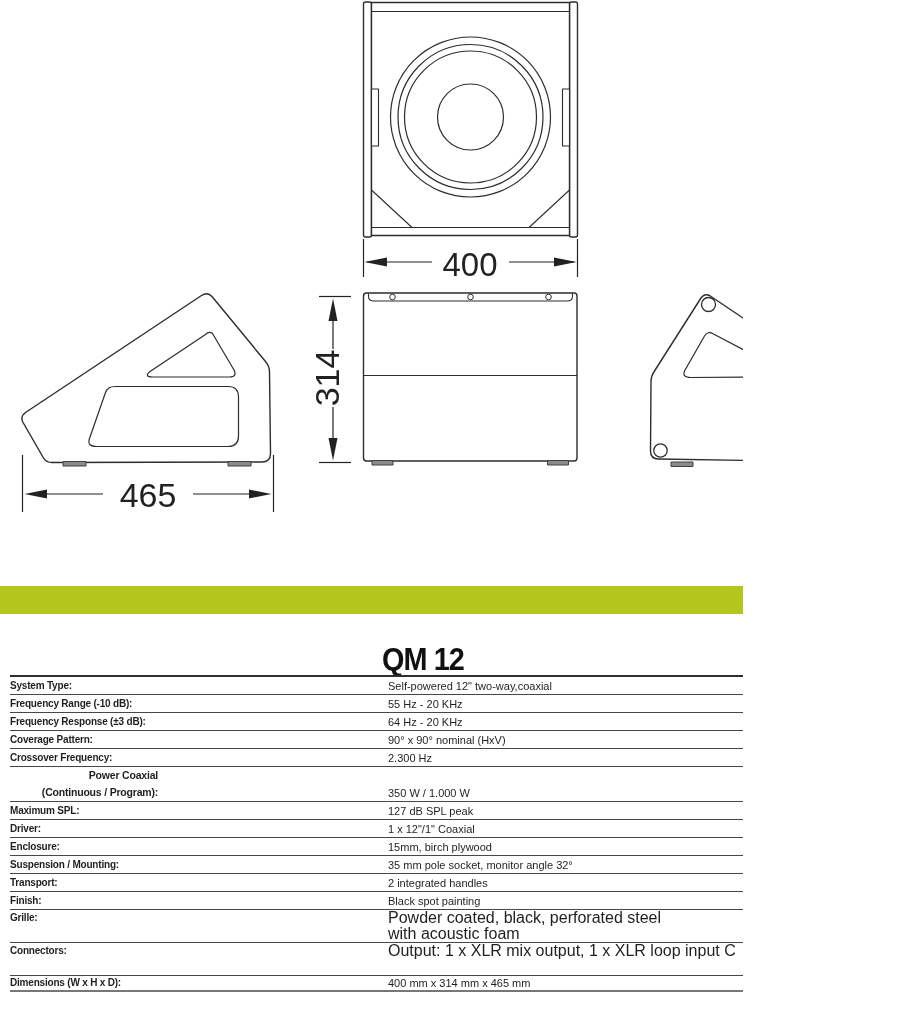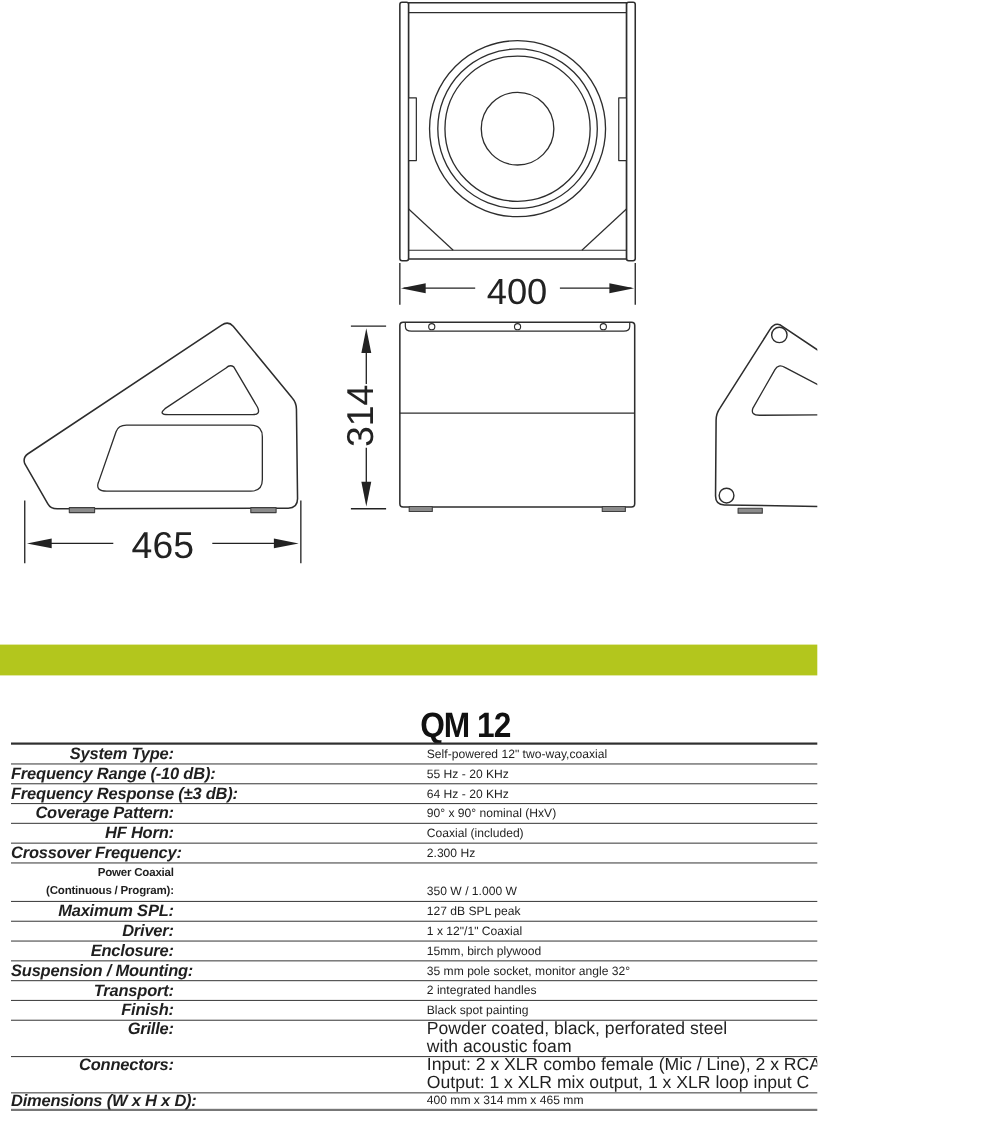--- a/index.html
+++ b/index.html
@@ -7,22 +7,22 @@
         font-family:"Liberation Sans",sans-serif;}
   svg text{font-family:"Liberation Sans",sans-serif;fill:#222;}
   .accent-bar{position:absolute;left:0;top:586px;width:916px;height:28px;background:#b3c61d;}
   .title{position:absolute;left:382px;top:641px;font-size:32px;font-weight:bold;
          letter-spacing:-1px;color:#111;transform:scaleX(0.9);transform-origin:left top;
          white-space:nowrap;}
   .spec-table{position:absolute;left:10px;top:675px;width:896px;
               border-top:2px solid #2f2f2f;border-bottom:2.5px solid #777;color:#1f1f1f;}
   .row{display:flex;align-items:center;border-bottom:1px solid #474747;height:17px;}
   .row:last-child{border-bottom:none;}
-  .label{width:148px;text-align:right;font-weight:bold;font-size:15px;letter-spacing:-0.2px;
-         white-space:nowrap;font-style:italic;}
+  .label{width:148px;font-weight:bold;font-size:10px;letter-spacing:-0.2px;
+         white-space:nowrap;}
   .value{margin-left:230px;font-size:11px;white-space:nowrap;}
   .row-power{height:34px;align-items:flex-end;}
   .label-stack{width:148px;text-align:right;font-weight:bold;font-size:10.5px;line-height:17px;
                letter-spacing:-0.2px;white-space:nowrap;}
   .row-power .value{line-height:16px;}
   .row-2line{height:32px;align-items:flex-start;}
   .row-2line .label{line-height:16px;}
   .value-stack{margin-left:230px;font-size:16px;line-height:16px;white-space:nowrap;}
   .row-short{height:13.5px;}
 </style>
@@ -134,24 +134,20 @@
     </div>
     <div class="row">
       <div class="label">Frequency Response (±3 dB):</div>
       <div class="value">64 Hz - 20 KHz</div>
     </div>
     <div class="row">
       <div class="label">Coverage Pattern:</div>
       <div class="value">90° x 90° nominal (HxV)</div>
     </div>
     <div class="row">
-      <div class="label">HF Horn:</div>
-      <div class="value">Coaxial (included)</div>
-    </div>
-    <div class="row">
       <div class="label">Crossover Frequency:</div>
       <div class="value">2.300 Hz</div>
     </div>
 
     <div class="row row-power">
       <div class="label-stack">
         <div>Power Coaxial</div>
         <div>(Continuous / Program):</div>
       </div>
       <div class="value">350 W / 1.000 W</div>
@@ -186,21 +182,20 @@
       <div class="label">Grille:</div>
       <div class="value-stack">
         <div>Powder coated, black, perforated steel</div>
         <div>with acoustic foam</div>
       </div>
     </div>
 
     <div class="row row-2line">
       <div class="label">Connectors:</div>
       <div class="value-stack">
-        <div>Input: 2 x XLR combo female (Mic / Line), 2 x RCA</div>
         <div>Output: 1 x XLR mix output, 1 x XLR loop input C</div>
       </div>
     </div>
 
     <div class="row row-short">
       <div class="label">Dimensions (W x H x D):</div>
       <div class="value">400 mm x 314 mm x 465 mm</div>
     </div>
 
   </div>

